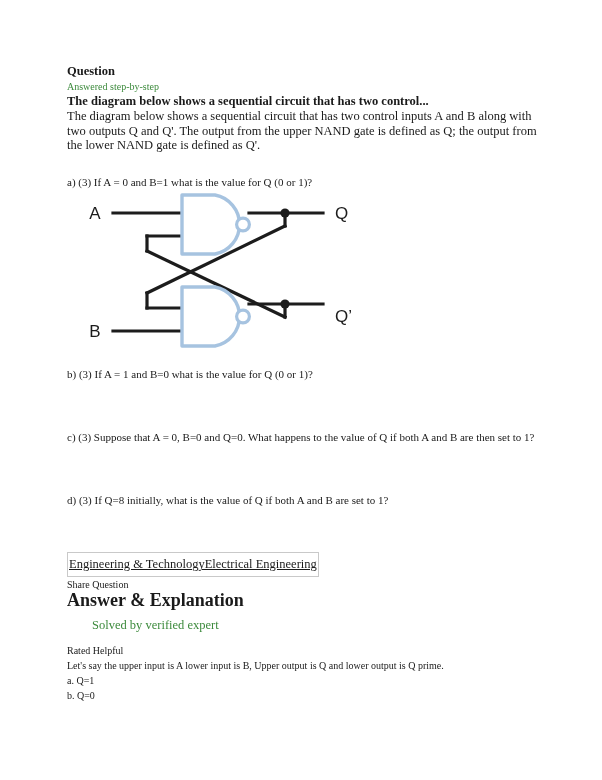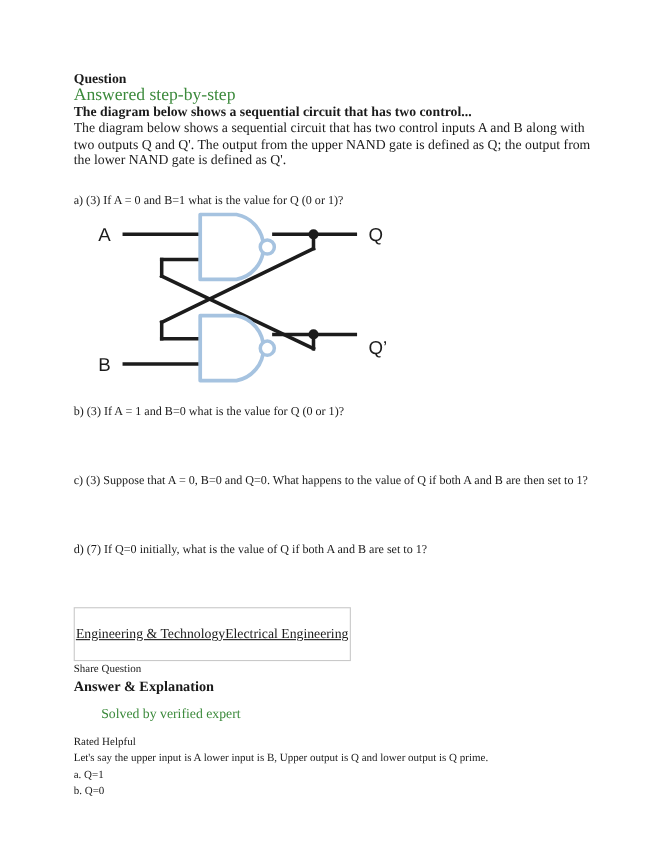--- a/index.html
+++ b/index.html
@@ -30,21 +30,21 @@
   }
 
   .q-heading {
     font-weight: bold;
     font-size: 12.5px;
     line-height: 15px;
     margin: 0;
   }
   .answered-tag {
     color: #3c8a3c;
-    font-size: 16px;
+    font-size: 10px;
     line-height: 15px;
     margin: 0;
   }
   .q-title {
     font-weight: bold;
     font-size: 12.5px;
     line-height: 15px;
     margin: 0;
   }
   .q-body {
@@ -78,31 +78,31 @@
     top: 0;
   }
 
   .category-link {
     display: inline-block;
     font-size: 12.5px;
     line-height: 15px;
     text-decoration: underline;
     color: #1a1a1a;
     border: 1px solid #c9c9c9;
-    padding: 16px 1px;
+    padding: 4px 1px;
     margin: 0;
   }
   .plain-line {
     font-size: 10px;
     line-height: 15px;
     margin: 0;
   }
   .answer-heading {
     font-weight: bold;
-    font-size: 13px;
+    font-size: 18px;
     line-height: 16px;
     margin: 0;
   }
   .verified {
     color: #3c8a3c;
     font-size: 12.5px;
     line-height: 15px;
     margin: 10px;
     padding-left: 15px;
   }
@@ -181,21 +181,21 @@
     </div>
 
     <div class="part">b) (3) If A = 1 and B=0 what is the value for Q (0 or 1)?</div>
 
     <div class="spacer-b"></div>
 
     <div class="part">c) (3) Suppose that A = 0, B=0 and Q=0. What happens to the value of Q if both A and B are then set to 1?</div>
 
     <div class="spacer-c"></div>
 
-    <div class="part">d) (7) If Q=0 initially, what is the value of Q if both A and B are set to 1?</div>
+    <div class="part">d) (3) If Q=8 initially, what is the value of Q if both A and B are set to 1?</div>
 
     <div class="spacer-d"></div>
 
 
     <div><a class="category-link" href="#">Engineering &amp; TechnologyElectrical Engineering</a></div>
 
     <div class="plain-line">Share Question</div>
 
     <div class="answer-heading">Answer &amp; Explanation</div>
 

